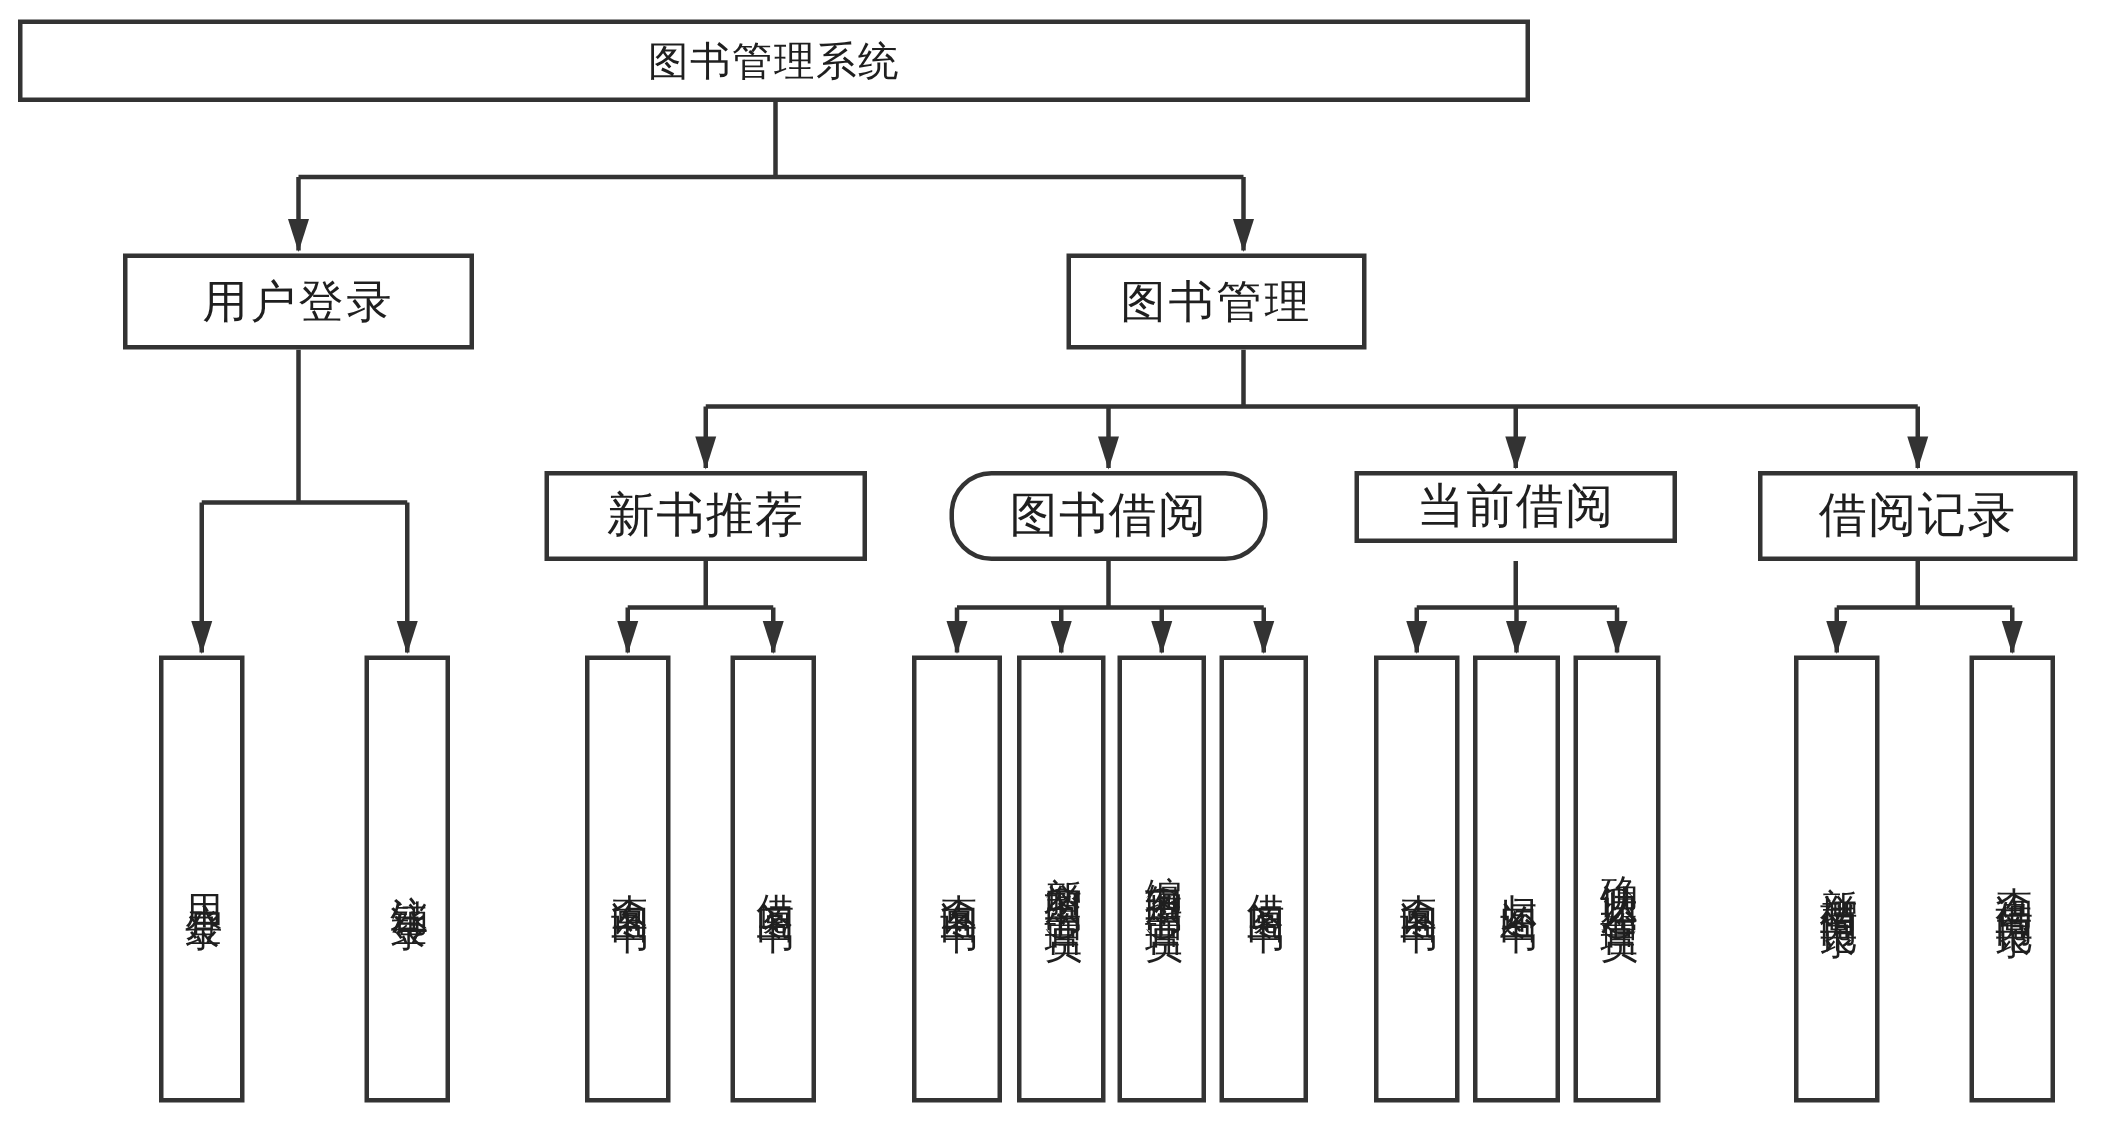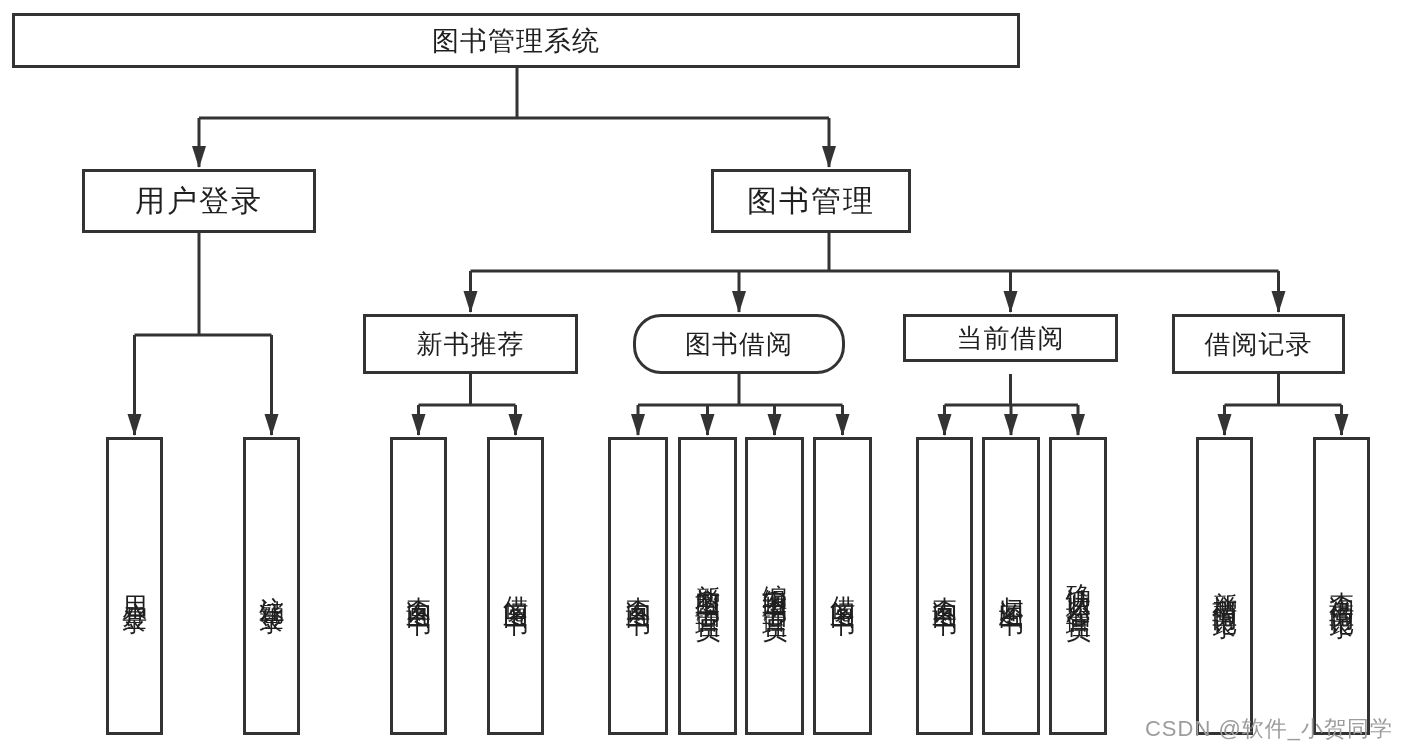--- a/index.html
+++ b/index.html
@@ -28,21 +28,21 @@
     box-sizing: border-box;
     border: 3px solid var(--line, #333333);
     background: #ffffff;
     display: flex;
     align-items: center;
     justify-content: center;
     text-align: right;
   }
   .fs-root { font-size: 27px; letter-spacing: 1px; }
   .fs-l2   { font-size: 30px; letter-spacing: 2px; }
-  .fs-l3   { font-size: 26px; letter-spacing: 1px; }
+  .fs-l3   { font-size: 32px; letter-spacing: 1px; }
   .vbox {
     writing-mode: vertical-rl;
     text-orientation: mixed;
     font-size: 25px;
     letter-spacing: 5px;
     line-height: 1.1;
   }
   .watermark {
     position: absolute;
     right: 12px;
@@ -109,21 +109,21 @@
 
   <div class="box fs-l3" style="left:363px; top:314px; width:215px; height:60px;">
     <span>新书推荐</span>
   </div>
   <div class="box fs-l3" style="left:633px; top:314px; width:212px; height:60px;border-radius:28px;">
     <span>图书借阅</span>
   </div>
   <div class="box fs-l3" style="left:903px; top:314px; width:215px; height:48px;">
     <span>当前借阅</span>
   </div>
-  <div class="box fs-l3" style="left:1172px; top:314px; width:173px; height:60px;">
+  <div class="box fs-l3" style="left:1172px; top:314px; width:213px; height:60px;">
     <span>借阅记录</span>
   </div>
 
   <div class="box vbox" style="left:106px; top:437px; width:57px; height:298px;">
     <span>用户登录</span>
   </div>
   <div class="box vbox" style="left:243px; top:437px; width:57px; height:298px;">
     <span>注销登录</span>
   </div>
 
@@ -157,15 +157,14 @@
     <span>确认归还（管理员）</span>
   </div>
 
   <div class="box vbox" style="left:1196px; top:437px; width:57px; height:298px;">
     <span>新增借阅记录</span>
   </div>
   <div class="box vbox" style="left:1313px; top:437px; width:57px; height:298px;">
     <span>查询借阅记录</span>
   </div>
 
-  <div class="watermark">CSDN @软件_小贺同学</div>
 
 </div>
 
 </body></html>

